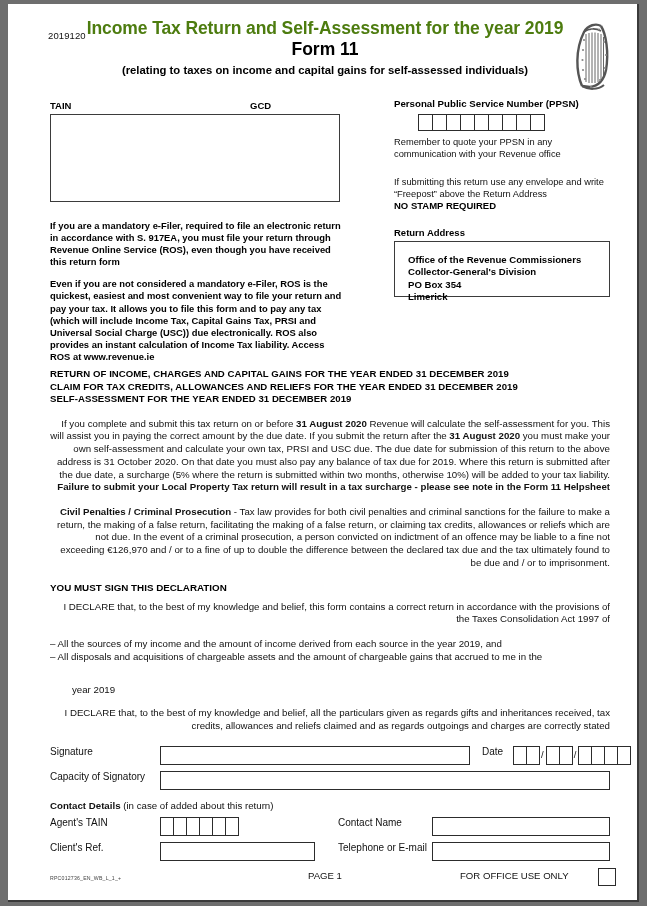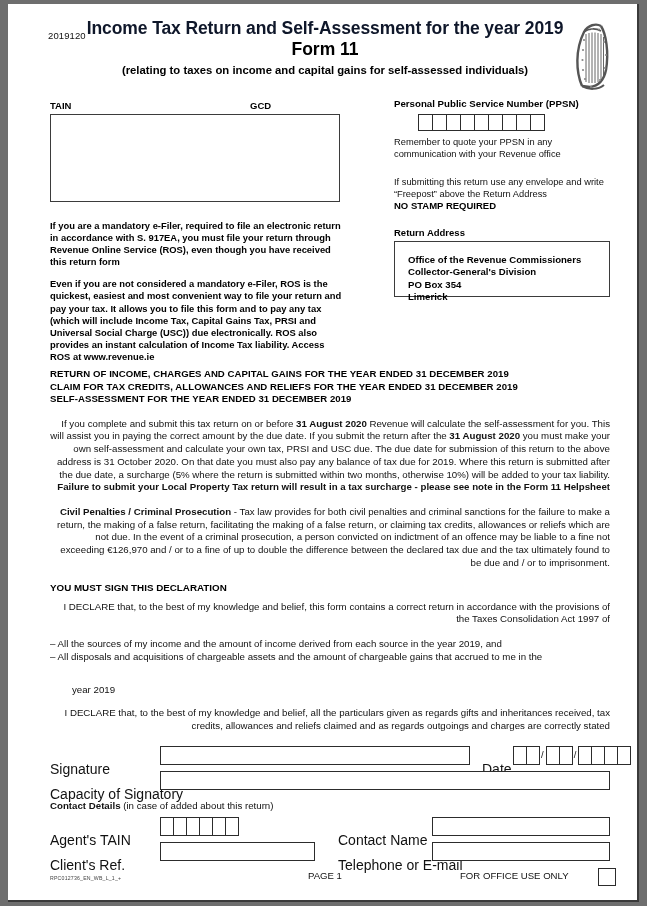--- a/index.html
+++ b/index.html
@@ -33,21 +33,21 @@
   }
 
   
   .hdr { position: relative; height: 74px; }
   .formno {
     position: absolute; left: 8px; top: 12px;
     font-size: 9.5px; color: #111; letter-spacing: .1px;
   }
   .titleblock { text-align: center; padding: 0 46px 0 46px; }
   .title1 {
-    font-size: 17.5px; font-weight: bold; color: #0f172a;
+    font-size: 17.5px; font-weight: bold; color: #4d7c0f;
     line-height: 21px; letter-spacing: -0.1px;
   }
   .title2 {
     font-size: 17.5px; font-weight: bold; color: #000;
     line-height: 21px;
   }
   .title3 {
     font-size: 11.3px; font-weight: bold; color: #000;
     margin-top: 3px; line-height: 14px;
   }
@@ -112,21 +112,21 @@
   }
   .bullets { margin: 0 0 10px 0; }
   .bullets div {
     font-size: 9.7px; line-height: 12.7px; color: #111;
   }
   .bullets .indent { padding-left: 22px; margin-top: 21px; }
 
   
   .fields { margin-top: 14px; padding-left: 10px; position: relative; height: 110px; }
   .frow { position: relative; height: 21px; margin-bottom: 4px; }
-  .flabel { position: absolute; top: 15px; font-size: 14px; color: #111; }
+  .flabel { position: absolute; top: 0; font-size: 10px; color: #111; }
   .fbox {
     position: absolute; border: 1px solid #2c2c2c;
     height: 19px; background: #fff; box-sizing: border-box;
   }
   .cellrow { position: absolute; display: flex; }
   .cellrow .cell {
     width: 14px; height: 19px; border: 1px solid #2c2c2c;
     margin-right: -1px; box-sizing: border-box; background: #fff;
   }
   .slash { font-size: 9.5px; color: #111; padding: 3px 2px 0 2px; }

